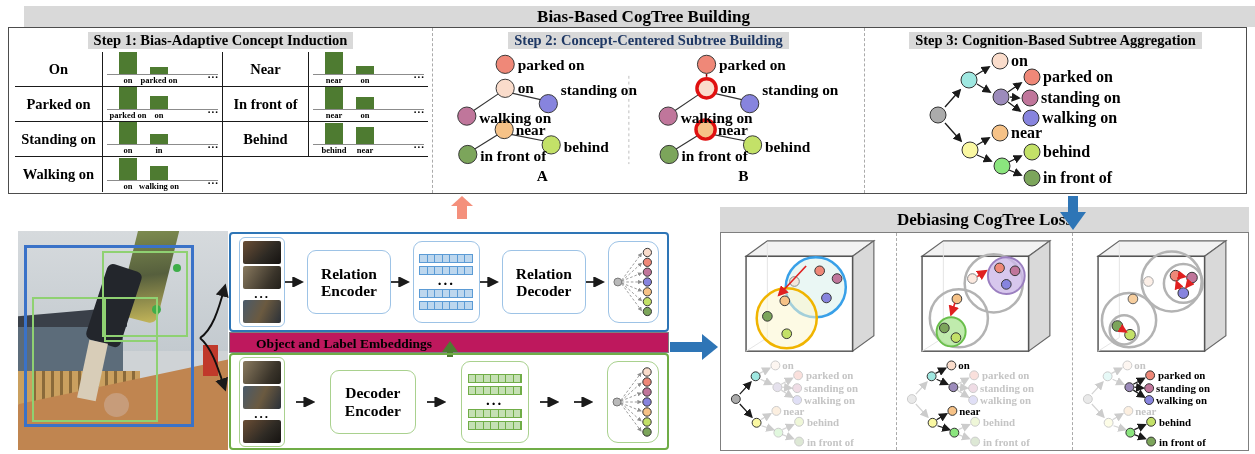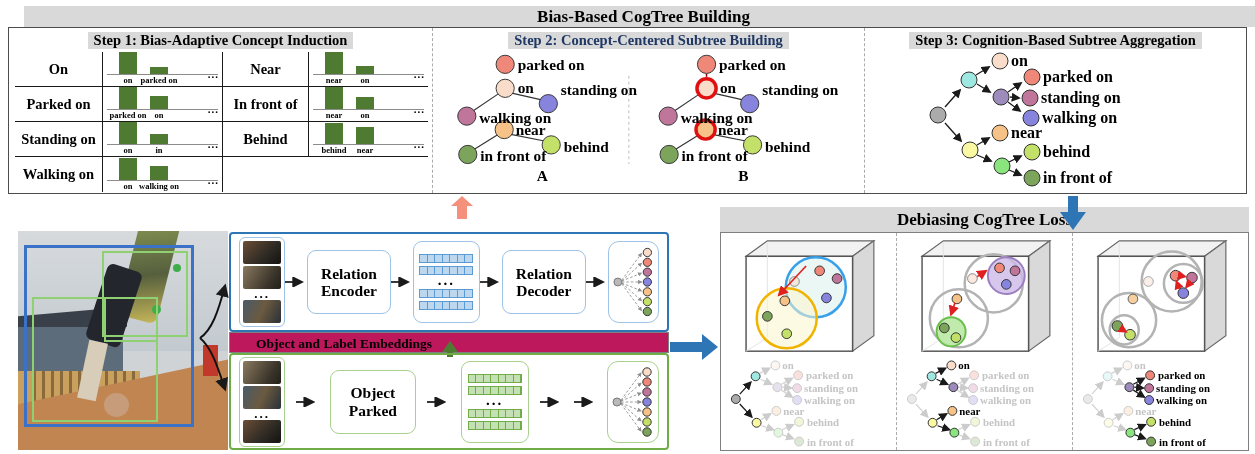--- a/index.html
+++ b/index.html
@@ -428,21 +428,21 @@
   <div class="nnouter greenbox" style="left:229px;top:353px;width:440px;height:97px;">
     <div class="patches g">
       <div class="patch p2"></div>
       <div class="patch p3"></div>
       <div class="pdots">...</div>
       <div class="patch p1"></div>
     </div>
     <svg width="22" height="10" viewBox="0 0 26 10">
         <line x1="0" y1="5" x2="20" y2="5" stroke="#111" stroke-width="2" marker-end="url(#mA)"></line>
       </svg>
-    <div class="nnbox g">Object Parked</div>
+    <div class="nnbox g">Decoder Encoder</div>
     <svg width="22" height="10" viewBox="0 0 26 10">
         <line x1="0" y1="5" x2="20" y2="5" stroke="#111" stroke-width="2" marker-end="url(#mA)"></line>
       </svg>
     <div class="emb g">
       <div class="ebar g"></div>
       <div class="ebar g"></div>
       <div class="edots">...</div>
       <div class="ebar g"></div>
       <div class="ebar g"></div>
     </div>

